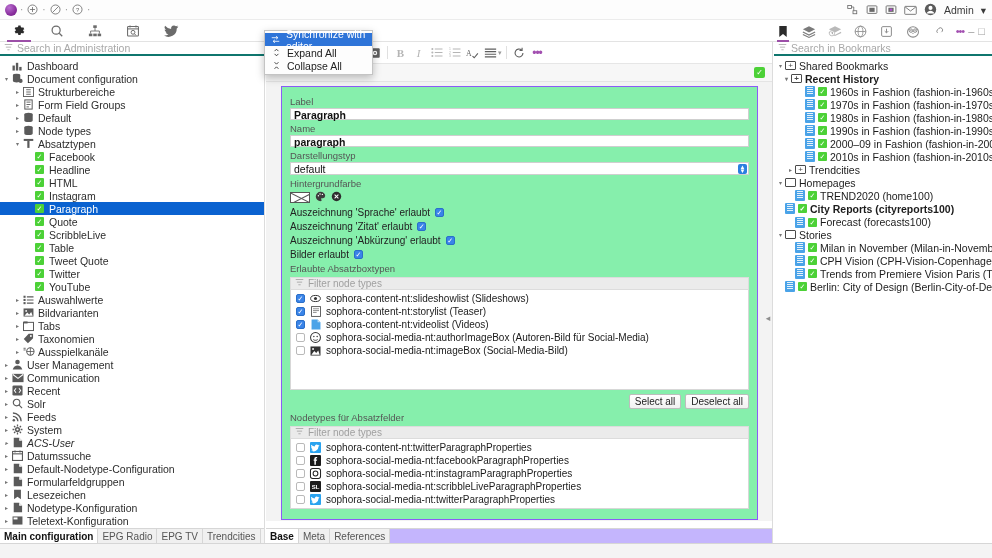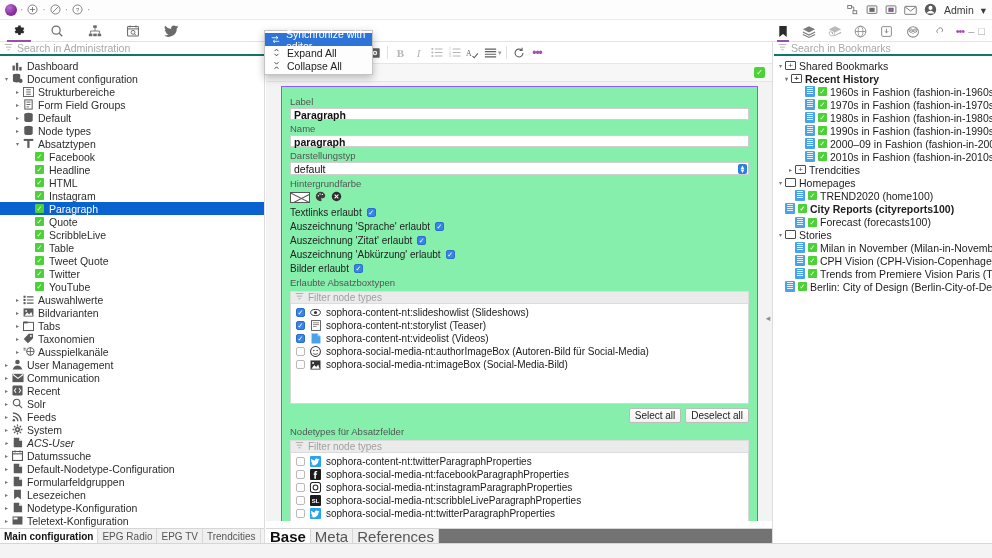--- a/index.html
+++ b/index.html
@@ -194,22 +194,22 @@
     padding-left: 5px; font-size: 10px; color: #1a1a1a; white-space: nowrap;
   }
   .nt-ico { width: 11px; height: 11px; display: inline-flex; align-items: center; justify-content: center; }
   .btn-row { display: flex; justify-content: flex-end; gap: 4px; margin-top: 4px; }
   .sbtn {
     font-size: 10px; padding: 1px 5px; border: 1px solid #bdbdbd;
     background: linear-gradient(#ffffff,#f1f1f1); border-radius: 2px; color: #222;
   }
   .center-tabs {
     position: absolute; bottom: 0; left: 0; width: 507px; height: 15px;
-    background: #737373; border-top: 1px solid #d6d6d6;
-    display: flex; align-items: stretch; font-size: 15px;
+    background: #c4b5fd; border-top: 1px solid #d6d6d6;
+    display: flex; align-items: stretch; font-size: 10px;
   }
   .center-tabs .ct {
     padding: 0 4px; display: flex; align-items: center;
     border-right: 1px solid #d6d6d6; color: #555; background: #f0f0f0;
   }
   .center-tabs .ct.active { background: #fff; color: #111; font-weight: bold; }
 
   .collapse-handle {
     position: absolute; right: 0; top: 265px; width: 8px; height: 22px;
     display: flex; align-items: center; justify-content: center;
@@ -914,24 +914,20 @@
           </span>
           <span>
             <svg width="11" height="11" viewBox="0 0 14 14">
                 <circle cx="7" cy="7" r="6" fill="#2e2e2e"></circle>
                 <path d="M4.6 4.6l4.8 4.8M9.4 4.6l-4.8 4.8" stroke="#fff" stroke-width="1.3"></path>
               </svg>
           </span>
         </div>
 
         <div id="cb-list">
-            <div class="cb-row">
-              <span>Textlinks erlaubt</span>
-              <span class="cb on">✓</span>
-            </div>
             <div class="cb-row">
               <span>Auszeichnung 'Sprache' erlaubt</span>
               <span class="cb on">✓</span>
             </div>
             <div class="cb-row">
               <span>Auszeichnung 'Zitat' erlaubt</span>
               <span class="cb on">✓</span>
             </div>
             <div class="cb-row">
               <span>Auszeichnung 'Abkürzung' erlaubt</span>

